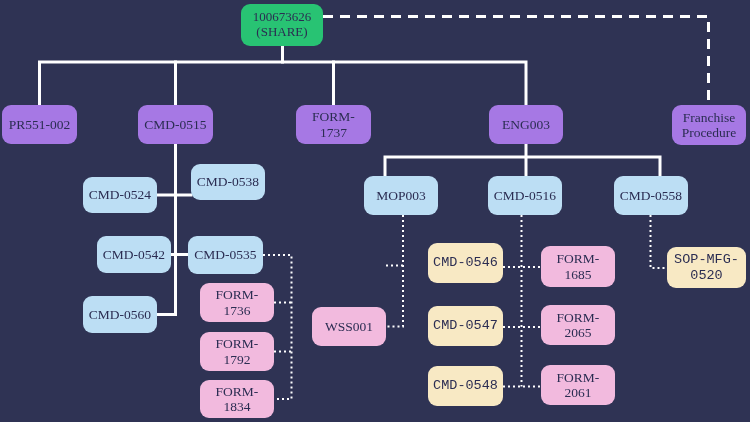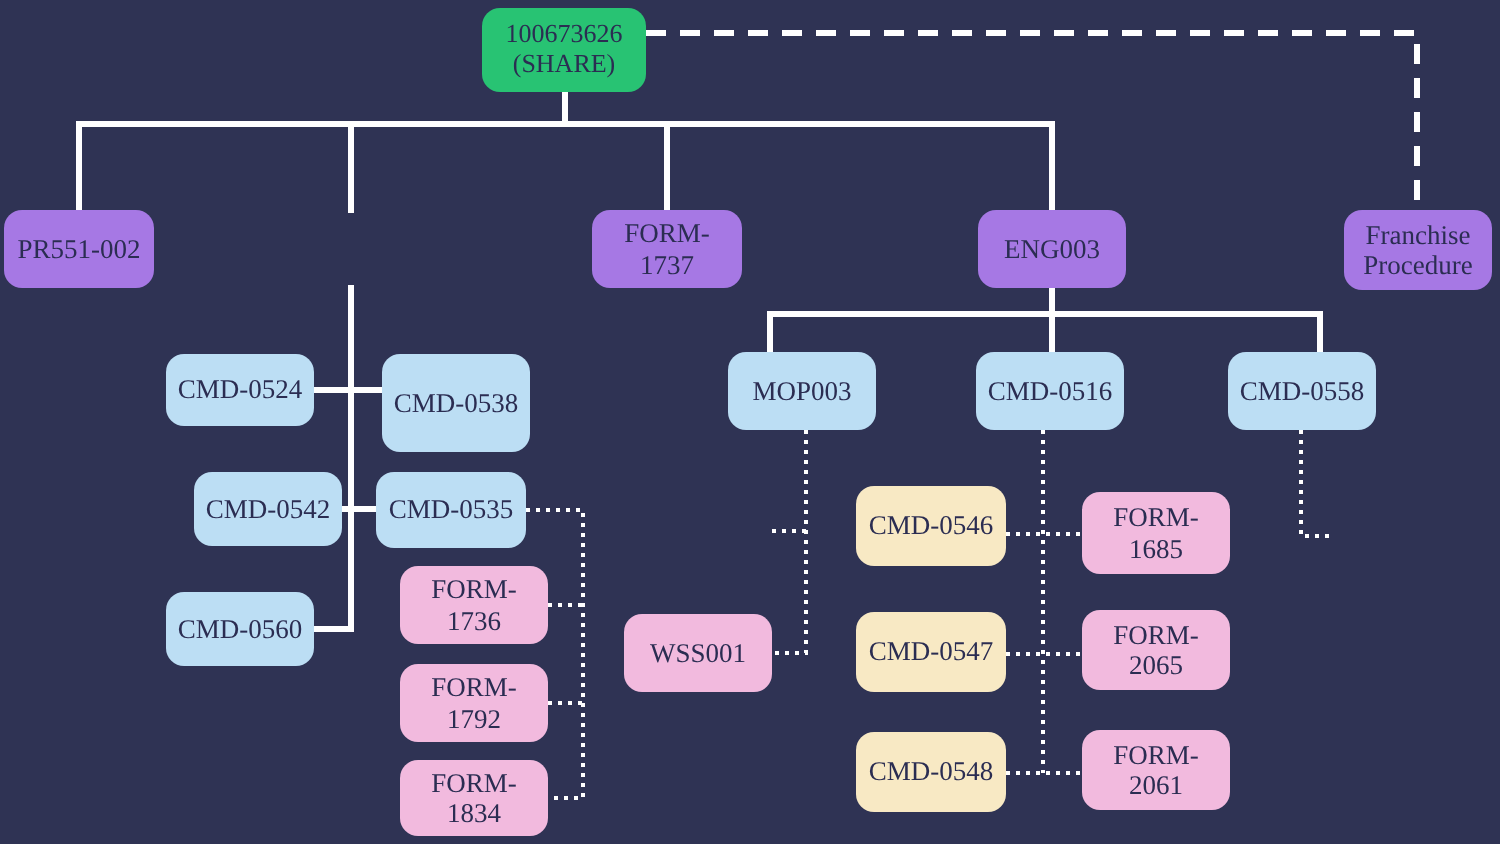--- a/index.html
+++ b/index.html
@@ -19,21 +19,21 @@
     display: flex; align-items: center; justify-content: center;
     text-align: center; white-space: pre-line;
     border-radius: 9px; padding: 0 3px;
     color: var(--text, #2b2d52);
     font-size: 13.5px; line-height: 1.12;
   }
   .n-root   { background: var(--root-fill, #28c373); font-size: 13px; }
   .n-branch { background: var(--branch-fill, #a678e4); }
   .n-blue   { background: var(--doc-blue-fill, #bcdef4); }
   .n-pink   { background: var(--doc-pink-fill, #f2bade); }
-  .n-tan    { background: var(--doc-tan-fill, #f8e9c4); }
+  .n-tan    { background: var(--doc-tan-fill, #f8e9c4); font-family: Liberation Mono, monospace; }
   .badge {
     position: absolute; left: 638px; top: 343px; width: 99px; height: 26px;
     border-radius: 13px;
     background: var(--badge-fill, #3d35d2);
     color: var(--badge-text, #ffffff);
     font-family: "Liberation Sans", "DejaVu Sans", sans-serif;
     font-weight: bold; font-size: 13.5px; letter-spacing: .2px;
     display: flex; align-items: center; justify-content: center;
   }
 </style>
@@ -66,28 +66,29 @@
     <path class="ln ln-dotted" d="M503 267 H541"></path>
     <path class="ln ln-dotted" d="M503 327 H541"></path>
     <path class="ln ln-dotted" d="M503 386.5 H541"></path>
     <path class="ln ln-dotted" d="M650.5 215 V268 H667"></path>
   </svg>
 
   <div class="node n-root" style="left:241px;top:4px;width:82px;height:42px">100673626
 (SHARE)</div>
 
   <div class="node n-branch" style="left:2px;top:105px;width:75px;height:39px">PR551-002</div>
+  <div class="node n-branch" style="left:138px;top:105px;width:75px;height:39px">CMD-0515</div>
   <div class="node n-branch" style="left:296px;top:105px;width:75px;height:39px">FORM-
 1737</div>
   <div class="node n-branch" style="left:489px;top:105px;width:74px;height:39px">ENG003</div>
   <div class="node n-branch" style="left:672px;top:105px;width:74px;height:40px">Franchise
 Procedure</div>
 
   <div class="node n-blue" style="left:83px;top:177px;width:74px;height:36px">CMD-0524</div>
-  <div class="node n-blue" style="left:191px;top:177px;width:74px;height:49px">CMD-0538</div>
+  <div class="node n-blue" style="left:191px;top:164px;width:74px;height:36px">CMD-0538</div>
   <div class="node n-blue" style="left:97px;top:236px;width:74px;height:37px">CMD-0542</div>
   <div class="node n-blue" style="left:188px;top:236px;width:75px;height:38px">CMD-0535</div>
   <div class="node n-blue" style="left:83px;top:296px;width:74px;height:37px">CMD-0560</div>
   <div class="node n-pink" style="left:200px;top:283px;width:74px;height:39px">FORM-
 1736</div>
   <div class="node n-pink" style="left:200px;top:332px;width:74px;height:39px">FORM-
 1792</div>
   <div class="node n-pink" style="left:200px;top:380px;width:74px;height:38px">FORM-
 1834</div>
 
@@ -97,15 +98,17 @@
   <div class="node n-pink" style="left:312px;top:307px;width:74px;height:39px">WSS001</div>
   <div class="node n-tan" style="left:428px;top:243px;width:75px;height:40px">CMD-0546</div>
   <div class="node n-pink" style="left:541px;top:246px;width:74px;height:41px">FORM-
 1685</div>
   <div class="node n-tan" style="left:428px;top:306px;width:75px;height:40px">CMD-0547</div>
   <div class="node n-pink" style="left:541px;top:305px;width:74px;height:40px">FORM-
 2065</div>
   <div class="node n-tan" style="left:428px;top:366px;width:75px;height:40px">CMD-0548</div>
   <div class="node n-pink" style="left:541px;top:365px;width:74px;height:40px">FORM-
 2061</div>
+  <div class="node n-tan" style="left:667px;top:247px;width:79px;height:41px">SOP-MFG-
+0520</div>
 
 
 </div>
 
 </body></html>

